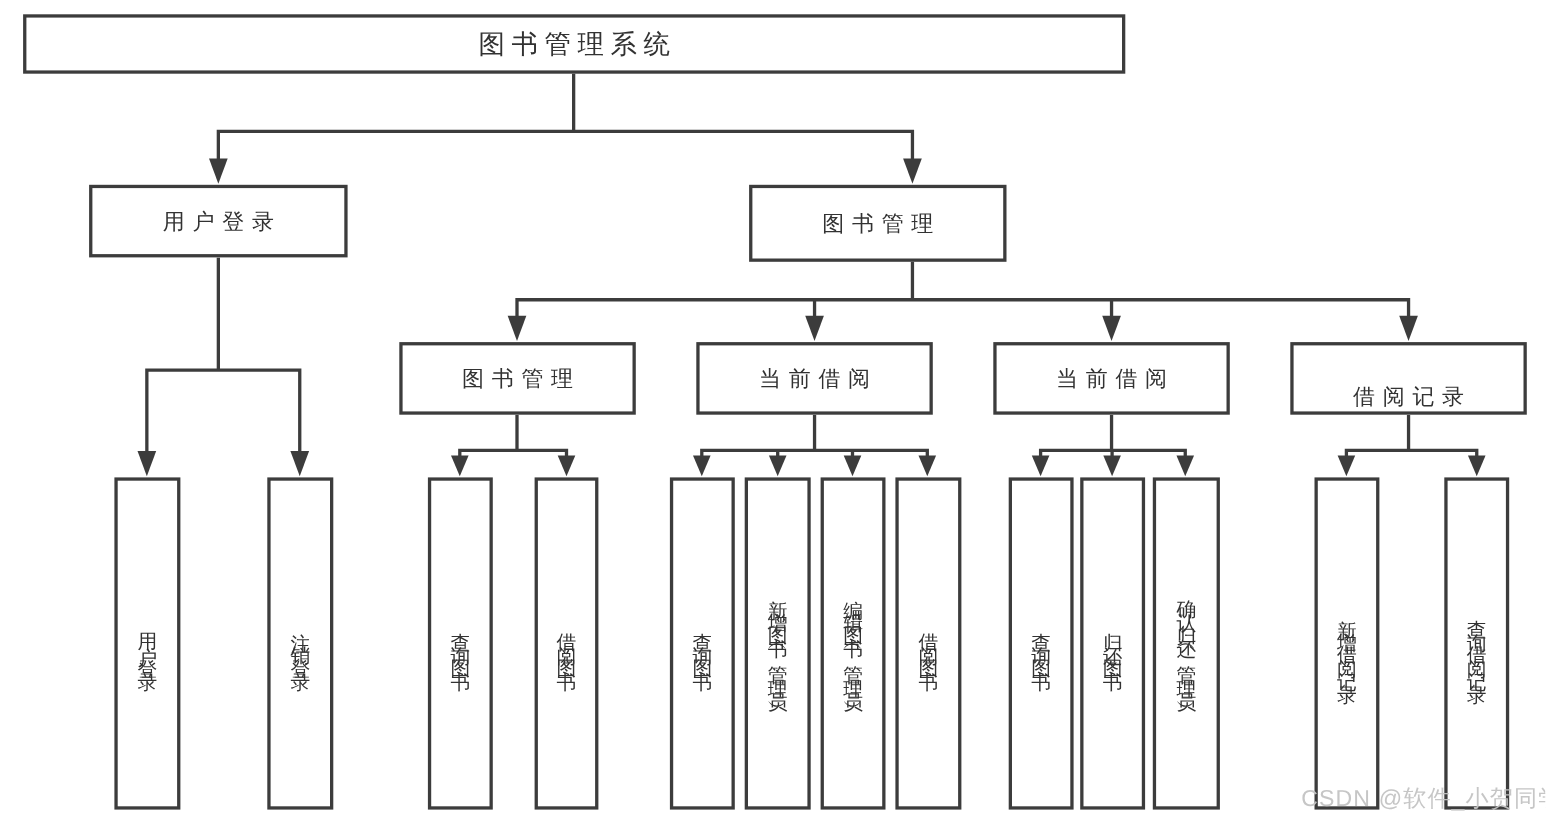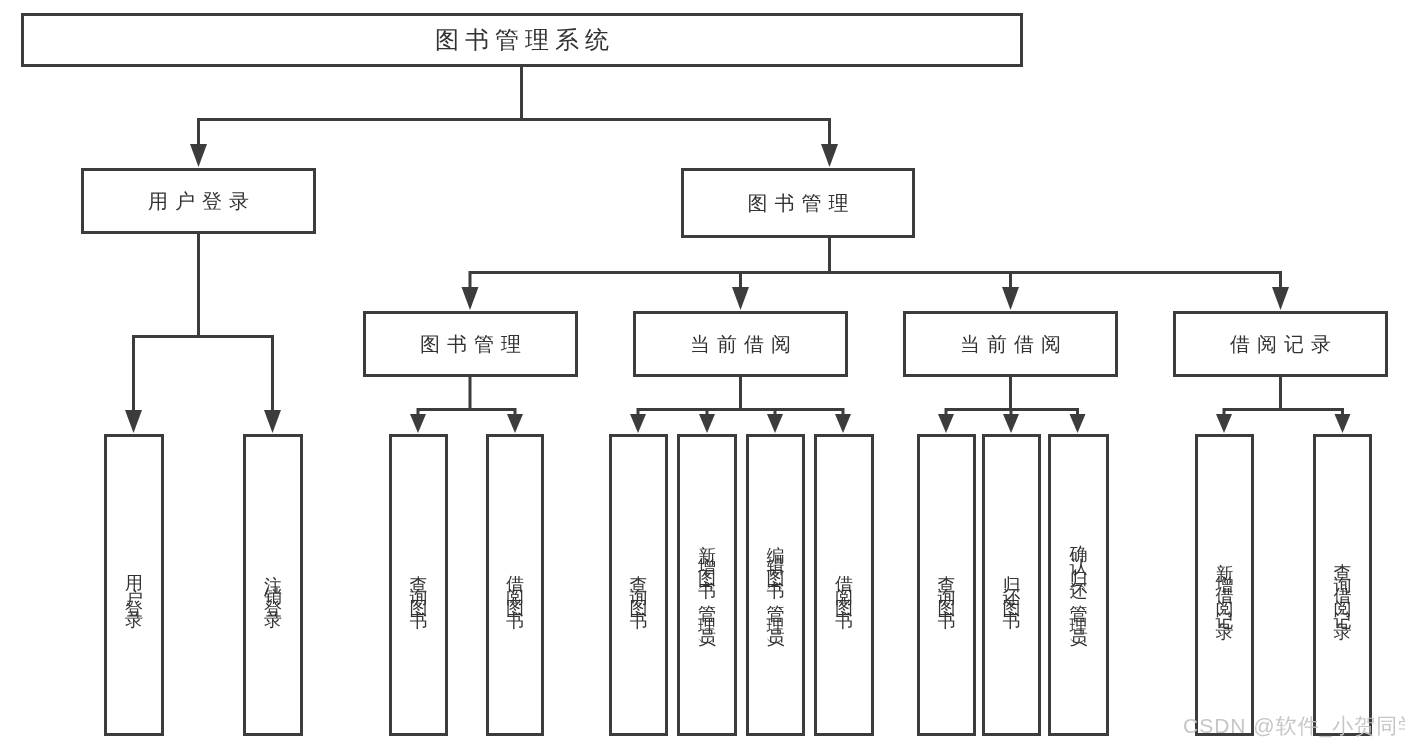--- a/index.html
+++ b/index.html
@@ -47,21 +47,21 @@
     letter-spacing:12px;
     line-height:1;
   }
   
   .b-root {left:21px;  top:13px;  width:1002px;height:54px;}
   .b-l2-0 {left:81px;  top:168px; width:235px; height:66px;}
   .b-l2-1 {left:681px; top:168px; width:234px; height:70px;}
   .b-l3-0 {left:363px; top:311px; width:215px; height:66px;}
   .b-l3-1 {left:633px; top:311px; width:215px; height:66px;}
   .b-l3-2 {left:903px; top:311px; width:215px; height:66px;text-align:right;}
-  .b-l3-3 {left:1173px;top:311px; width:215px; height:66px;}
+  .b-l3-3 {left:1173px;top:311px; width:215px; height:66px;align-items:flex-end;}
   .b-ul-0 {left:104px; top:434px; width:60px;  height:302px;}
   .b-ul-1 {left:243px; top:434px; width:60px;  height:302px;}
   .b-nb-0 {left:389px; top:434px; width:59px;  height:302px;}
   .b-nb-1 {left:486px; top:434px; width:58px;  height:302px;}
   .b-bb-0 {left:609px; top:434px; width:59px;  height:302px;}
   .b-bb-1 {left:677px; top:434px; width:60px;  height:302px;}
   .b-bb-2 {left:746px; top:434px; width:59px;  height:302px;}
   .b-bb-3 {left:814px; top:434px; width:60px;  height:302px;}
   .b-cb-0 {left:917px; top:434px; width:59px;  height:302px;}
   .b-cb-1 {left:982px; top:434px; width:59px;  height:302px;}

